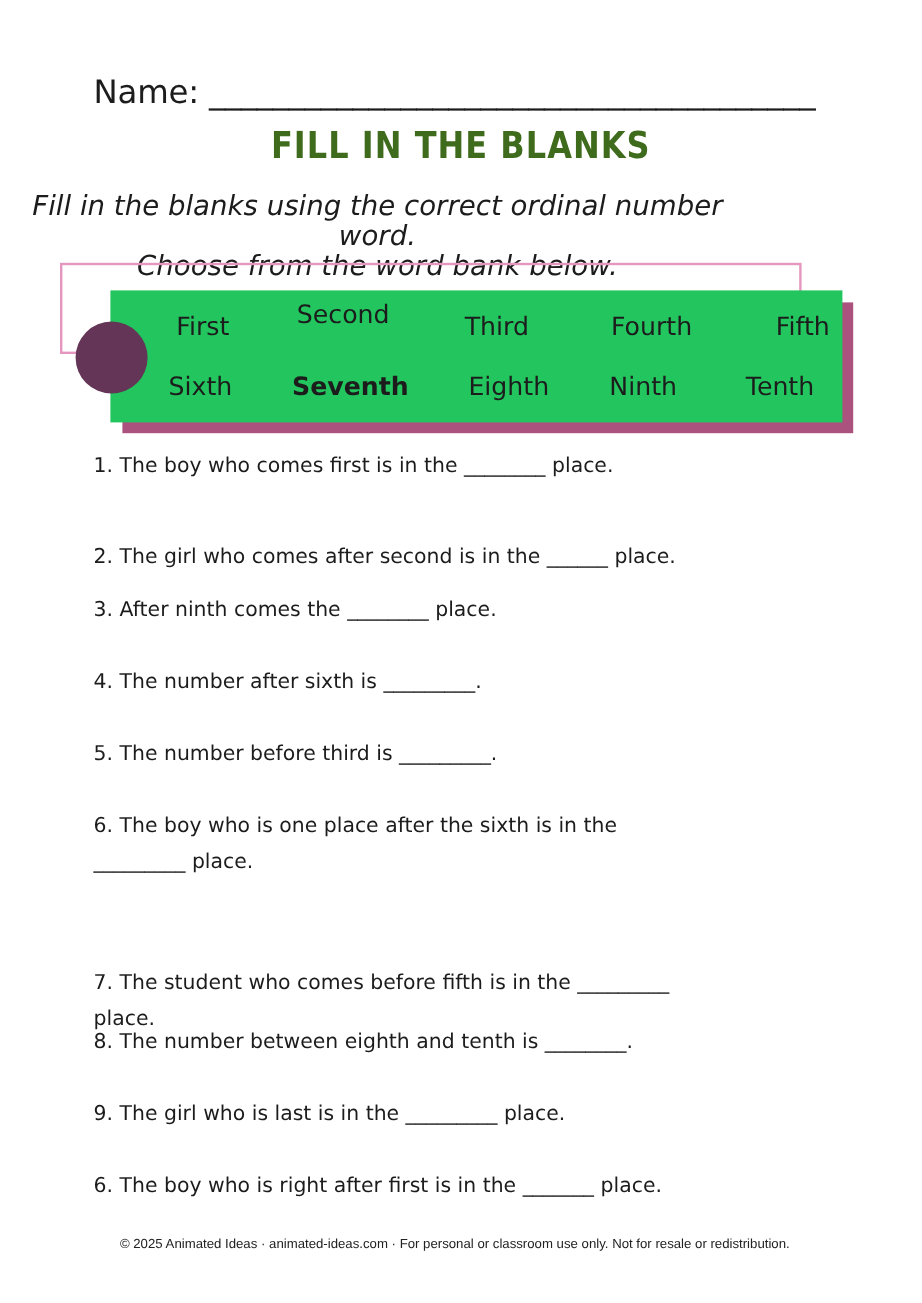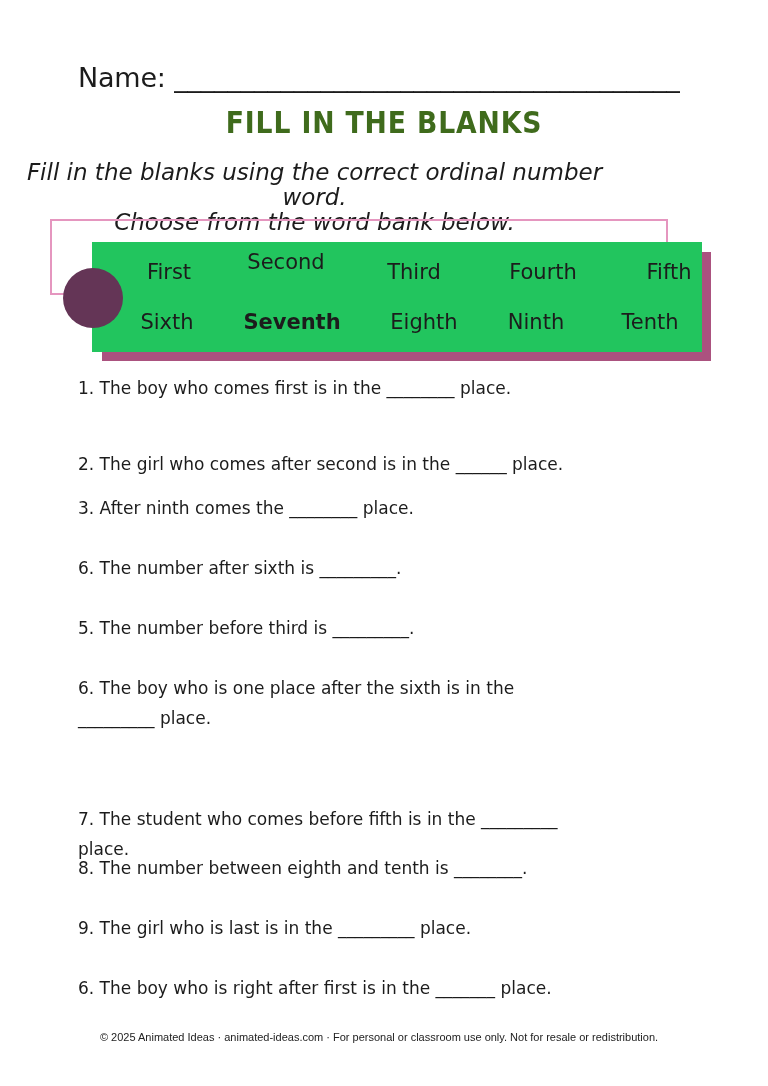--- a/index.html
+++ b/index.html
@@ -44,21 +44,21 @@
   <span class="word" style="left:200px; top:68px;font-weight:bold;">Seventh</span>
   <span class="word" style="left:332px; top:68px;">Eighth</span>
   <span class="word" style="left:444px; top:68px;">Ninth</span>
   <span class="word" style="left:558px; top:68px;">Tenth</span>
 </div>
 <div class="abs dot"></div>
 
 <div class="q" style="top:373px;">1. The boy who comes first is in the ________ place.</div>
 <div class="q" style="top:433px;margin-top:16px;">2. The girl who comes after second is in the ______ place.</div>
 <div class="q" style="top:493px;">3. After ninth comes the ________ place.</div>
-<div class="q" style="top:553px;">6. The number after sixth is _________.</div>
+<div class="q" style="top:553px;">4. The number after sixth is _________.</div>
 <div class="q" style="top:613px;">5. The number before third is _________.</div>
 <div class="q" style="top:673px;">6. The boy who is one place after the sixth is in the
 _________ place.</div>
 <div class="q" style="top:763px;margin-top:41px;">7. The student who comes before fifth is in the _________
 place.</div>
 <div class="q" style="top:853px;">8. The number between eighth and tenth is ________.</div>
 <div class="q" style="top:913px;">9. The girl who is last is in the _________ place.</div>
 <div class="q" style="top:973px;">6. The boy who is right after first is in the _______ place.</div>
 
 <div class="abs footer">© 2025 Animated Ideas · animated-ideas.com · For personal or classroom use only. Not for resale or redistribution.</div>

